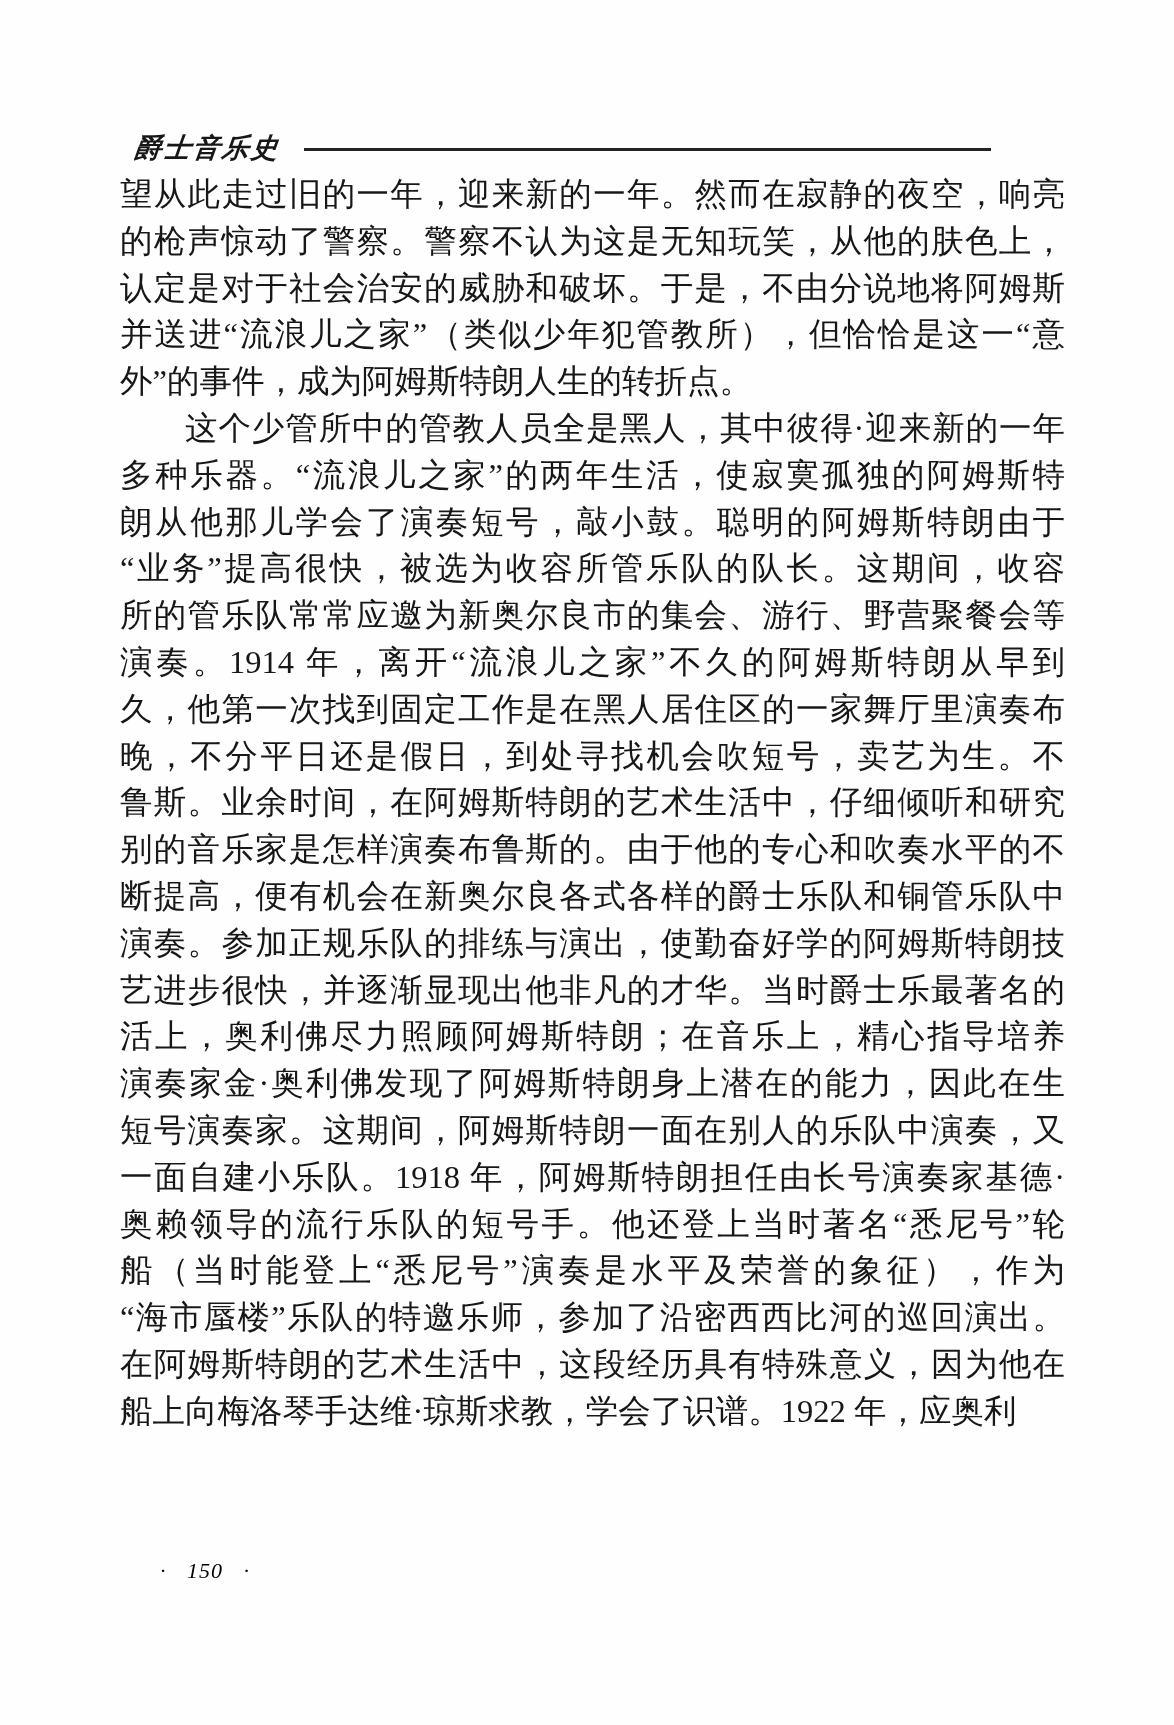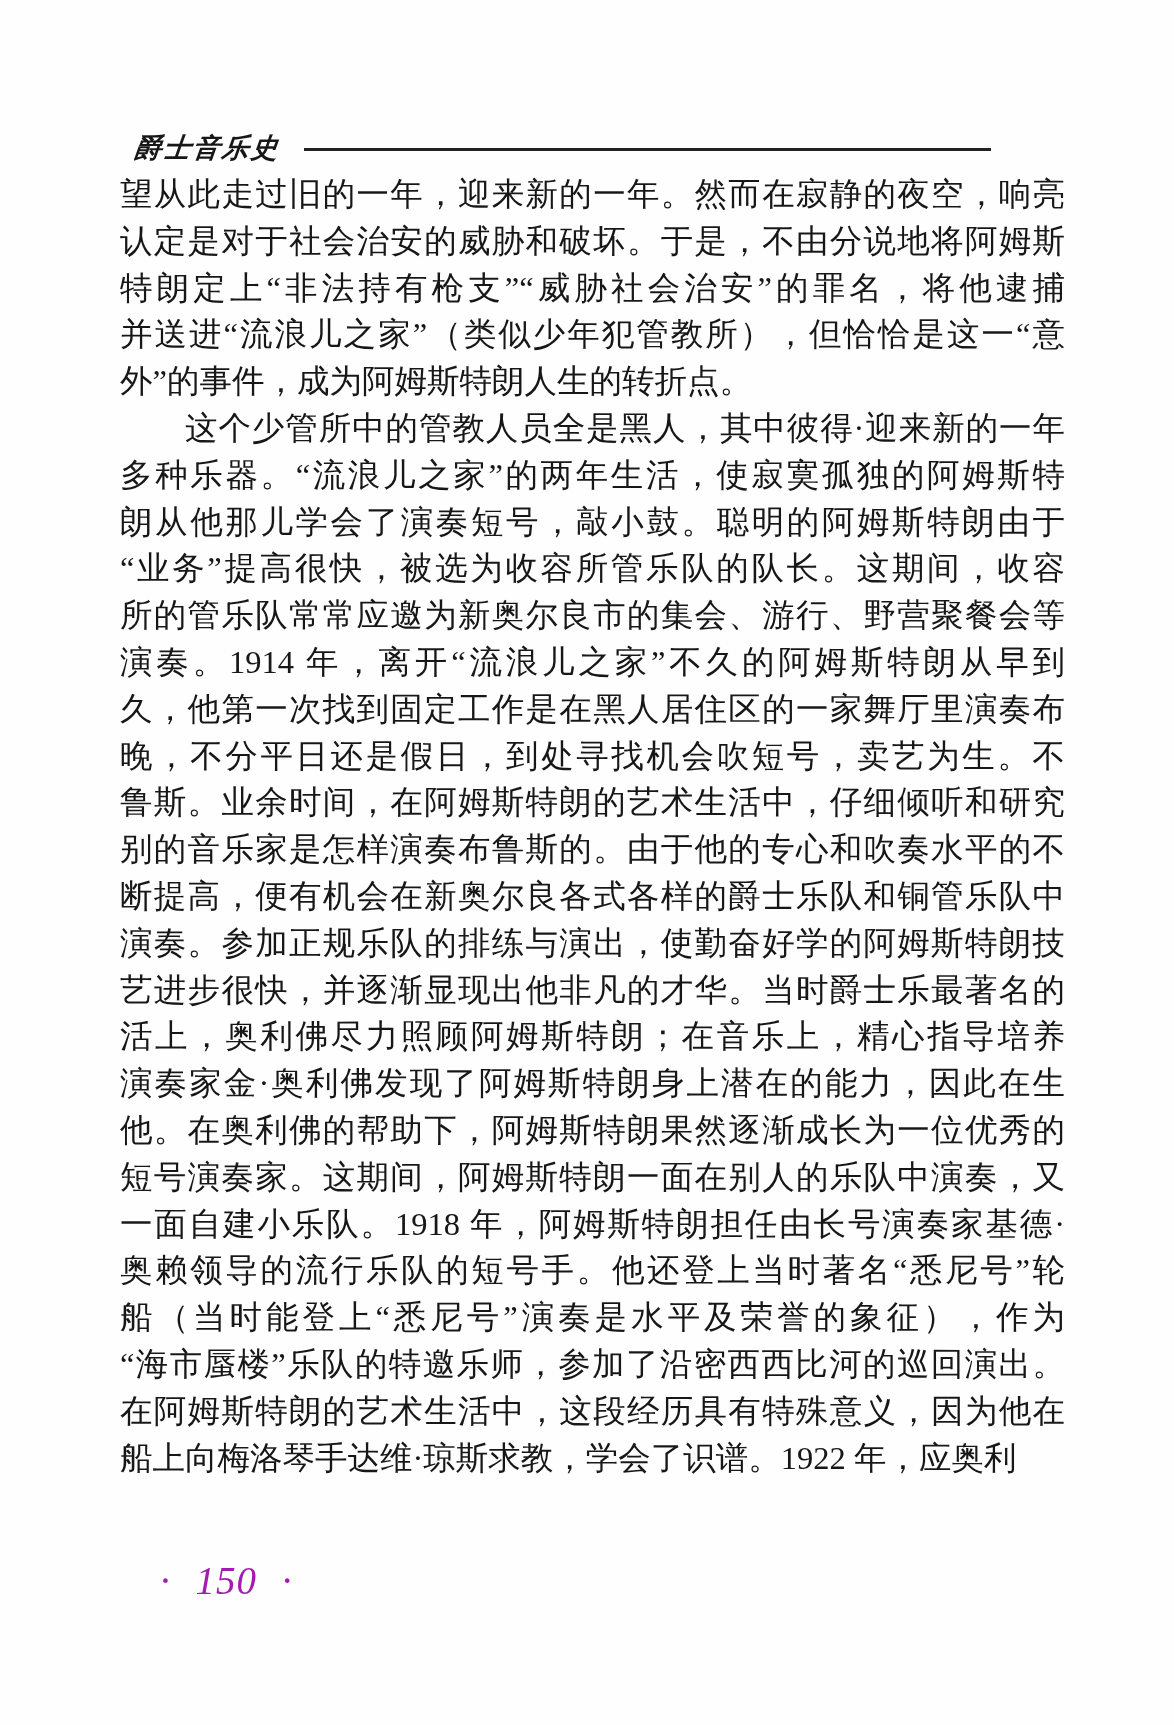--- a/index.html
+++ b/index.html
@@ -67,61 +67,60 @@
     text-align-last: left;
   }
   .line.indent {
     text-indent: 65px;
   }
   
   .page-footer {
     position: absolute;
     top: 1558px;
     left: 160px;
-    font-size: 39px;
+    font-size: 22px;
     font-style: italic;
     letter-spacing: 1px;
     word-spacing: 14px;
-    color: #a21caf;
+    color: #000000;
   }
 </style>
 </head>
 <body>
 
 <div class="page">
 
   <header class="page-header">
     <span class="running-title">爵士音乐史</span>
     <span class="header-rule"></span>
   </header>
 
   <main class="page-body">
 
     <div class="line">望从此走过旧的一年，迎来新的一年。然而在寂静的夜空，响亮</div>
+    <div class="line">的枪声惊动了警察。警察不认为这是无知玩笑，从他的肤色上，</div>
     <div class="line">认定是对于社会治安的威胁和破坏。于是，不由分说地将阿姆斯</div>
-    <div class="line">特朗定上“非法持有枪支”“威胁社会治安”的罪名，将他逮捕</div>
     <div class="line">并送进“流浪儿之家”（类似少年犯管教所），但恰恰是这一“意</div>
     <div class="line flush">外”的事件，成为阿姆斯特朗人生的转折点。</div>
 
     <div class="line indent">这个少管所中的管教人员全是黑人，其中彼得·迎来新的一年</div>
     <div class="line">多种乐器。“流浪儿之家”的两年生活，使寂寞孤独的阿姆斯特</div>
     <div class="line">朗从他那儿学会了演奏短号，敲小鼓。聪明的阿姆斯特朗由于</div>
     <div class="line">“业务”提高很快，被选为收容所管乐队的队长。这期间，收容</div>
     <div class="line">所的管乐队常常应邀为新奥尔良市的集会、游行、野营聚餐会等</div>
     <div class="line">演奏。1914 年，离开“流浪儿之家”不久的阿姆斯特朗从早到</div>
     <div class="line">久，他第一次找到固定工作是在黑人居住区的一家舞厅里演奏布</div>
     <div class="line">晚，不分平日还是假日，到处寻找机会吹短号，卖艺为生。不</div>
     <div class="line">鲁斯。业余时间，在阿姆斯特朗的艺术生活中，仔细倾听和研究</div>
     <div class="line">别的音乐家是怎样演奏布鲁斯的。由于他的专心和吹奏水平的不</div>
     <div class="line">断提高，便有机会在新奥尔良各式各样的爵士乐队和铜管乐队中</div>
     <div class="line">演奏。参加正规乐队的排练与演出，使勤奋好学的阿姆斯特朗技</div>
     <div class="line">艺进步很快，并逐渐显现出他非凡的才华。当时爵士乐最著名的</div>
     <div class="line">活上，奥利佛尽力照顾阿姆斯特朗；在音乐上，精心指导培养</div>
     <div class="line">演奏家金·奥利佛发现了阿姆斯特朗身上潜在的能力，因此在生</div>
-    <div class="line">他。在奥利佛的帮助下，阿姆斯特朗果然逐渐成长为一位优秀的</div>
     <div class="line">短号演奏家。这期间，阿姆斯特朗一面在别人的乐队中演奏，又</div>
     <div class="line">一面自建小乐队。1918 年，阿姆斯特朗担任由长号演奏家基德·</div>
     <div class="line">奥赖领导的流行乐队的短号手。他还登上当时著名“悉尼号”轮</div>
     <div class="line">船（当时能登上“悉尼号”演奏是水平及荣誉的象征），作为</div>
     <div class="line">“海市蜃楼”乐队的特邀乐师，参加了沿密西西比河的巡回演出。</div>
     <div class="line">在阿姆斯特朗的艺术生活中，这段经历具有特殊意义，因为他在</div>
     <div class="line flush">船上向梅洛琴手达维·琼斯求教，学会了识谱。1922 年，应奥利</div>
   </main>
 
   <footer class="page-footer">

